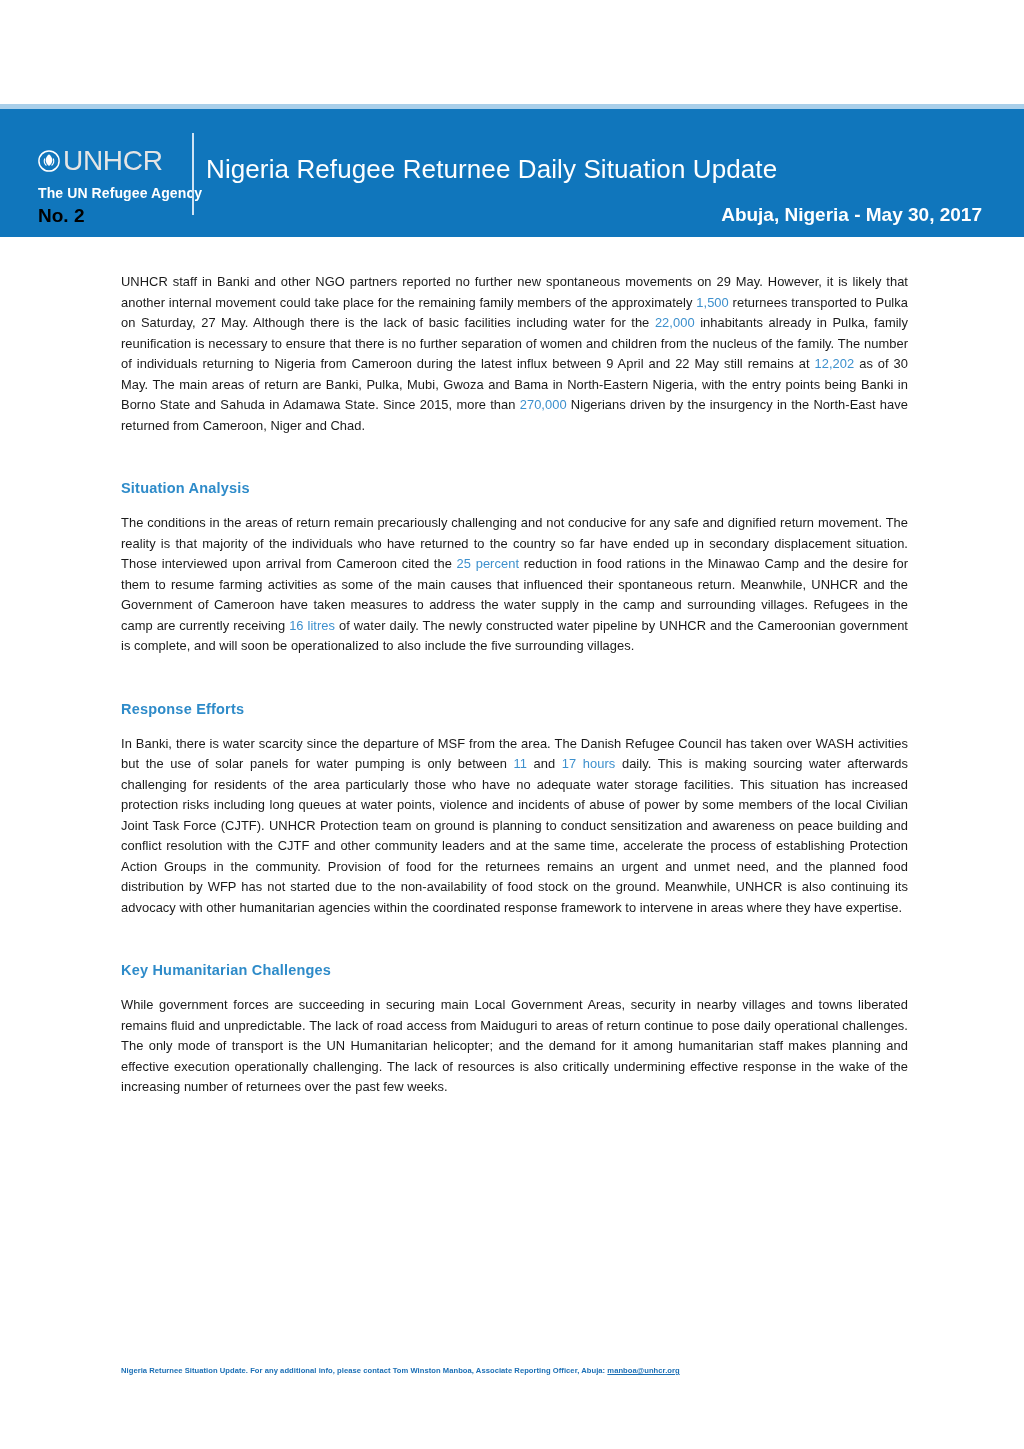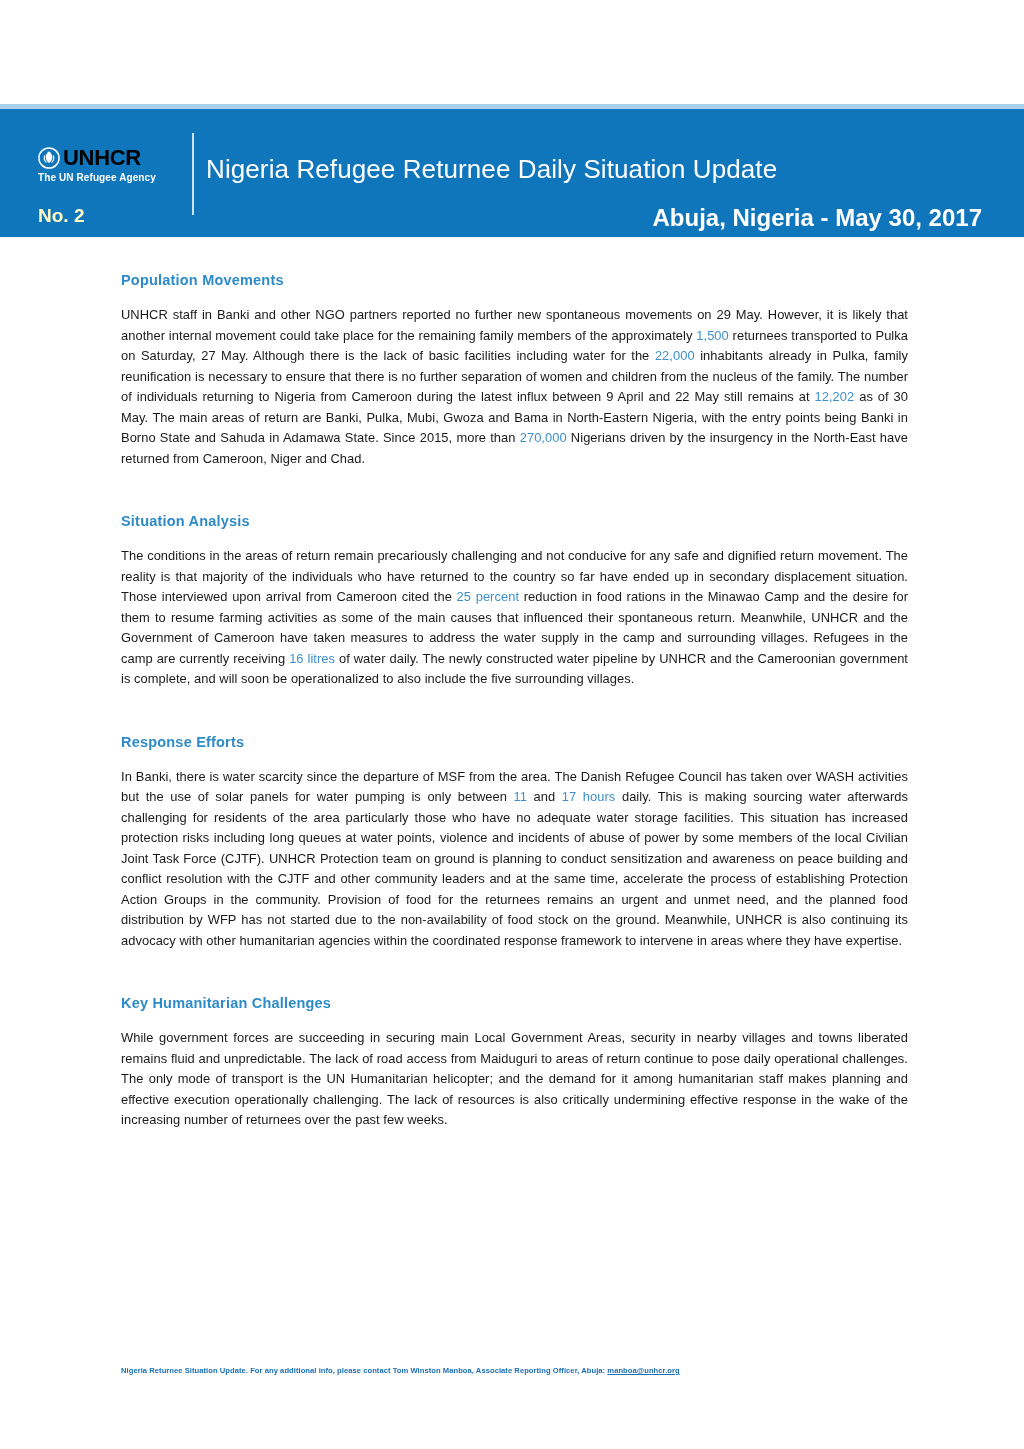--- a/index.html
+++ b/index.html
@@ -52,30 +52,30 @@
     display: flex;
     align-items: center;
     gap: 3px;
   }
   .logo-mark {
     width: 22px;
     height: 22px;
     flex: none;
   }
   .logo-word {
-    font-size: 22px;
-    font-weight: bold;
+    font-size: 28px;
+    font-weight: normal;
     letter-spacing: -0.3px;
     line-height: 1;
-    color: #000000;
+    color: #e5e5e5;
     white-space: nowrap;
   }
   .logo-tag {
-    margin-top: 3px;
-    font-size: 10px;
+    margin-top: 10px;
+    font-size: 14px;
     font-weight: bold;
     letter-spacing: 0.1px;
     color: #ffffff;
     white-space: nowrap;
   }
 
   .header-divider {
     position: absolute;
     left: 192px;
     top: 24px;
@@ -94,28 +94,28 @@
     letter-spacing: 0.1px;
     white-space: nowrap;
   }
 
   .header-issue {
     position: absolute;
     left: 38px;
     top: 96px;
     font-size: 19px;
     font-weight: bold;
-    color: #fef9c3;
+    color: #000000;
     white-space: nowrap;
   }
   .header-place {
     position: absolute;
     right: 42px;
     top: 95px;
-    font-size: 24px;
+    font-size: 19px;
     font-weight: bold;
     color: #ffffff;
     white-space: nowrap;
   }
 
   
   .content {
     position: absolute;
     left: 121px;
     top: 272px;
@@ -189,21 +189,20 @@
       <div class="header-title">Nigeria Refugee Returnee Daily Situation Update</div>
 
       <div class="header-issue">No. 2</div>
       <div class="header-place">Abuja, Nigeria - May 30, 2017</div>
 
     </div>
   </div>
 
   <div class="content" id="body-sections">
       <div class="section">
-        <div class="section-heading">Population Movements</div>
         <p class="para"><span>UNHCR staff in Banki and other NGO partners reported no further new spontaneous movements on 29 May. However, it is likely that another internal movement could take place for the remaining family members of the approximately </span><span class="hl">1,500</span><span> returnees transported to Pulka on Saturday, 27 May. Although there is the lack of basic facilities including water for the </span><span class="hl">22,000</span><span> inhabitants already in Pulka, family reunification is necessary to ensure that there is no further separation of women and children from the nucleus of the family. The number of individuals returning to Nigeria from Cameroon during the latest influx between 9 April and 22 May still remains at </span><span class="hl">12,202</span><span> as of 30 May. The main areas of return are Banki, Pulka, Mubi, Gwoza and Bama in North-Eastern Nigeria, with the entry points being Banki in Borno State and Sahuda in Adamawa State. Since 2015, more than </span><span class="hl">270,000</span><span> Nigerians driven by the insurgency in the North-East have returned from Cameroon, Niger and Chad.</span></p>
       </div>
       <div class="section">
         <div class="section-heading">Situation Analysis</div>
         <p class="para"><span>The conditions in the areas of return remain precariously challenging and not conducive for any safe and dignified return movement. The reality is that majority of the individuals who have returned to the country so far have ended up in secondary displacement situation. Those interviewed upon arrival from Cameroon cited the </span><span class="hl">25 percent</span><span> reduction in food rations in the Minawao Camp and the desire for them to resume farming activities as some of the main causes that influenced their spontaneous return. Meanwhile, UNHCR and the Government of Cameroon have taken measures to address the water supply in the camp and surrounding villages. Refugees in the camp are currently receiving </span><span class="hl">16 litres</span><span> of water daily. The newly constructed water pipeline by UNHCR and the Cameroonian government is complete, and will soon be operationalized to also include the five surrounding villages.</span></p>
       </div>
       <div class="section">
         <div class="section-heading">Response Efforts</div>
         <p class="para"><span>In Banki, there is water scarcity since the departure of MSF from the area. The Danish Refugee Council has taken over WASH activities but the use of solar panels for water pumping is only between </span><span class="hl">11</span><span> and </span><span class="hl">17 hours</span><span> daily. This is making sourcing water afterwards challenging for residents of the area particularly those who have no adequate water storage facilities. This situation has increased protection risks including long queues at water points, violence and incidents of abuse of power by some members of the local Civilian Joint Task Force (CJTF). UNHCR Protection team on ground is planning to conduct sensitization and awareness on peace building and conflict resolution with the CJTF and other community leaders and at the same time, accelerate the process of establishing Protection Action Groups in the community. Provision of food for the returnees remains an urgent and unmet need, and the planned food distribution by WFP has not started due to the non-availability of food stock on the ground. Meanwhile, UNHCR is also continuing its advocacy with other humanitarian agencies within the coordinated response framework to intervene in areas where they have expertise.</span></p>
       </div>

